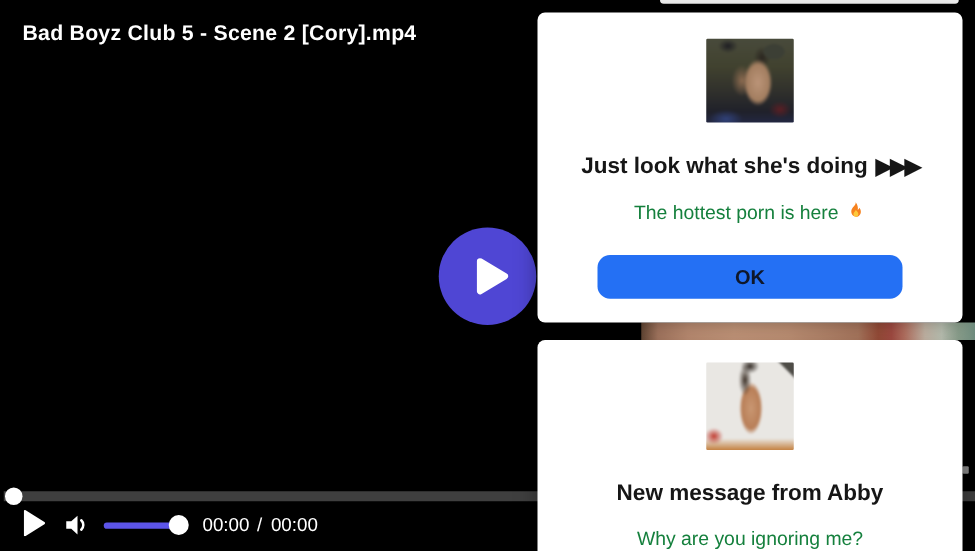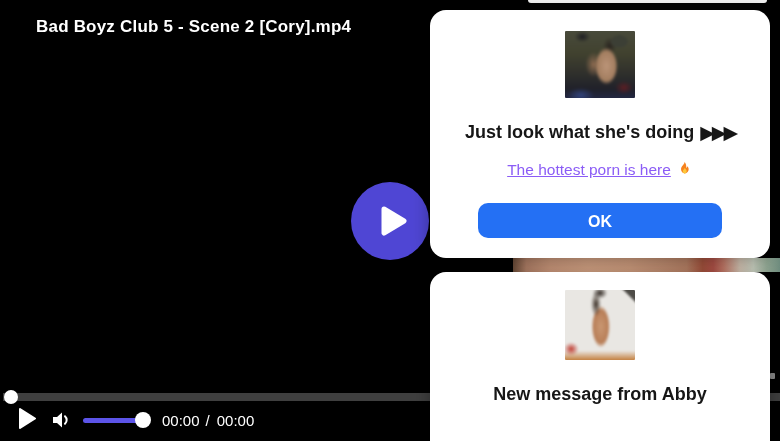--- a/index.html
+++ b/index.html
@@ -5,21 +5,21 @@
   html,body{margin:0;padding:0;}
   body{
     width:780px;height:441px;position:relative;overflow:hidden;
     background:#000;
     font-family:"Liberation Sans","DejaVu Sans",sans-serif;
     -webkit-font-smoothing:antialiased;
   }
   
   .player{position:absolute;inset:0;}
   .video-title{
-    position:absolute;left:36px;top:17px;
+    position:absolute;left:18px;top:17px;
     font-size:17px;font-weight:700;color:#fff;letter-spacing:.2px;
     white-space:nowrap;
   }
   .big-play{
     position:absolute;left:351px;top:182px;width:78px;height:78px;
     border-radius:50%;background:#4f46d4;border:none;
     display:flex;align-items:center;justify-content:center;cursor:pointer;
   }
   .big-play svg{margin-left:7px;}
   .seek-track{
@@ -63,21 +63,21 @@
       #c69275 55%, #bb8468 65%, #a8553f 71%, #b4544a 75%, #c97f6d 79%,
       #d9c9b8 85%, #cfd6c6 90%, #93a995 95%, #6f8d7f 100%);
   }
   .scroll-dot{
     position:absolute;left:770px;top:373px;width:5px;height:6px;
     background:#8a8a8a;border-radius:1px;cursor:pointer;
   }
   
   .popup{
     position:absolute;left:430px;width:340px;background:#fff;
-    border-radius:16px;text-align:center;
+    border-radius:6px;text-align:center;
     box-shadow:0 4px 18px rgba(0,0,0,.35);
   }
   .popup-1{top:10px;height:248px;}
   .popup-2{top:272px;height:210px;}
   .thumb{
     position:relative;overflow:hidden;margin:0 auto;border-radius:1px;
   }
   .thumb::before{content:'';position:absolute;inset:-5px;filter:blur(1px);}
   .thumb-1{width:70px;height:67px;margin-top:21px;}
   .thumb-1::before{
@@ -102,26 +102,26 @@
       linear-gradient(180deg,#e9e7e3 0 82%, #c4803f 94%, #a96429 100%);
   }
   .popup-title{
     margin-top:24px;font-size:18px;line-height:20px;font-weight:700;color:#161616;
   }
   .popup-title .arrows{
     font-family:"DejaVu Sans",sans-serif;letter-spacing:-3px;margin-left:6px;
     font-size:19px;vertical-align:-1px;
   }
   .popup-sub{
-    margin-top:18px;font-size:15.5px;line-height:20px;color:#8b5cf6;text-decoration:underline;
+    margin-top:18px;font-size:15.5px;line-height:20px;color:#15803d;
   }
   .popup-sub .flame{vertical-align:-3px;margin-left:5px;}
   .ok-btn{
     display:block;margin:23px auto 0;width:244px;height:35px;border:none;
-    border-radius:10px;background:#2470f4;color:#ffffff;font-weight:700;
+    border-radius:10px;background:#2470f4;color:#0f172a;font-weight:700;
     font-size:16px;font-family:inherit;cursor:pointer;line-height:35px;
   }
   .p2-title{}
   .p2-msg{margin-top:18px;}
 </style>
 </head>
 <body>
 
 <div class="player">
   <div class="video-title">Bad Boyz Club 5 - Scene 2 [Cory].mp4</div>
@@ -172,13 +172,14 @@
         <path d="M12 1c.8 3.8-4.9 5.6-4.9 10.6 0 3.2 2.4 5.9 5.4 5.9 3.1 0 5.4-2.5 5.4-5.7 0-1.6-.7-3.2-1.7-4.4-.3 1.1-1 2-1.8 2.4C15 6.9 14.1 3.5 12 1z" fill="#f6821f"></path>
         <path d="M12.4 17.5c-1.6 0-2.9-1.3-2.9-3 0-1.9 2.1-2.7 2.6-4.6 1.2 1 3 2.7 3 4.6 0 1.7-1.2 3-2.7 3z" fill="#fdc93b"></path>
       </svg>
   </div>
   <button class="ok-btn">OK</button>
 </div>
 
 <div class="popup popup-2">
   <div class="thumb thumb-2"></div>
   <div class="popup-title p2-title">New message from Abby</div>
+  <div class="popup-sub p2-msg">Why are you ignoring me?</div>
 </div>
 
 </body></html>

